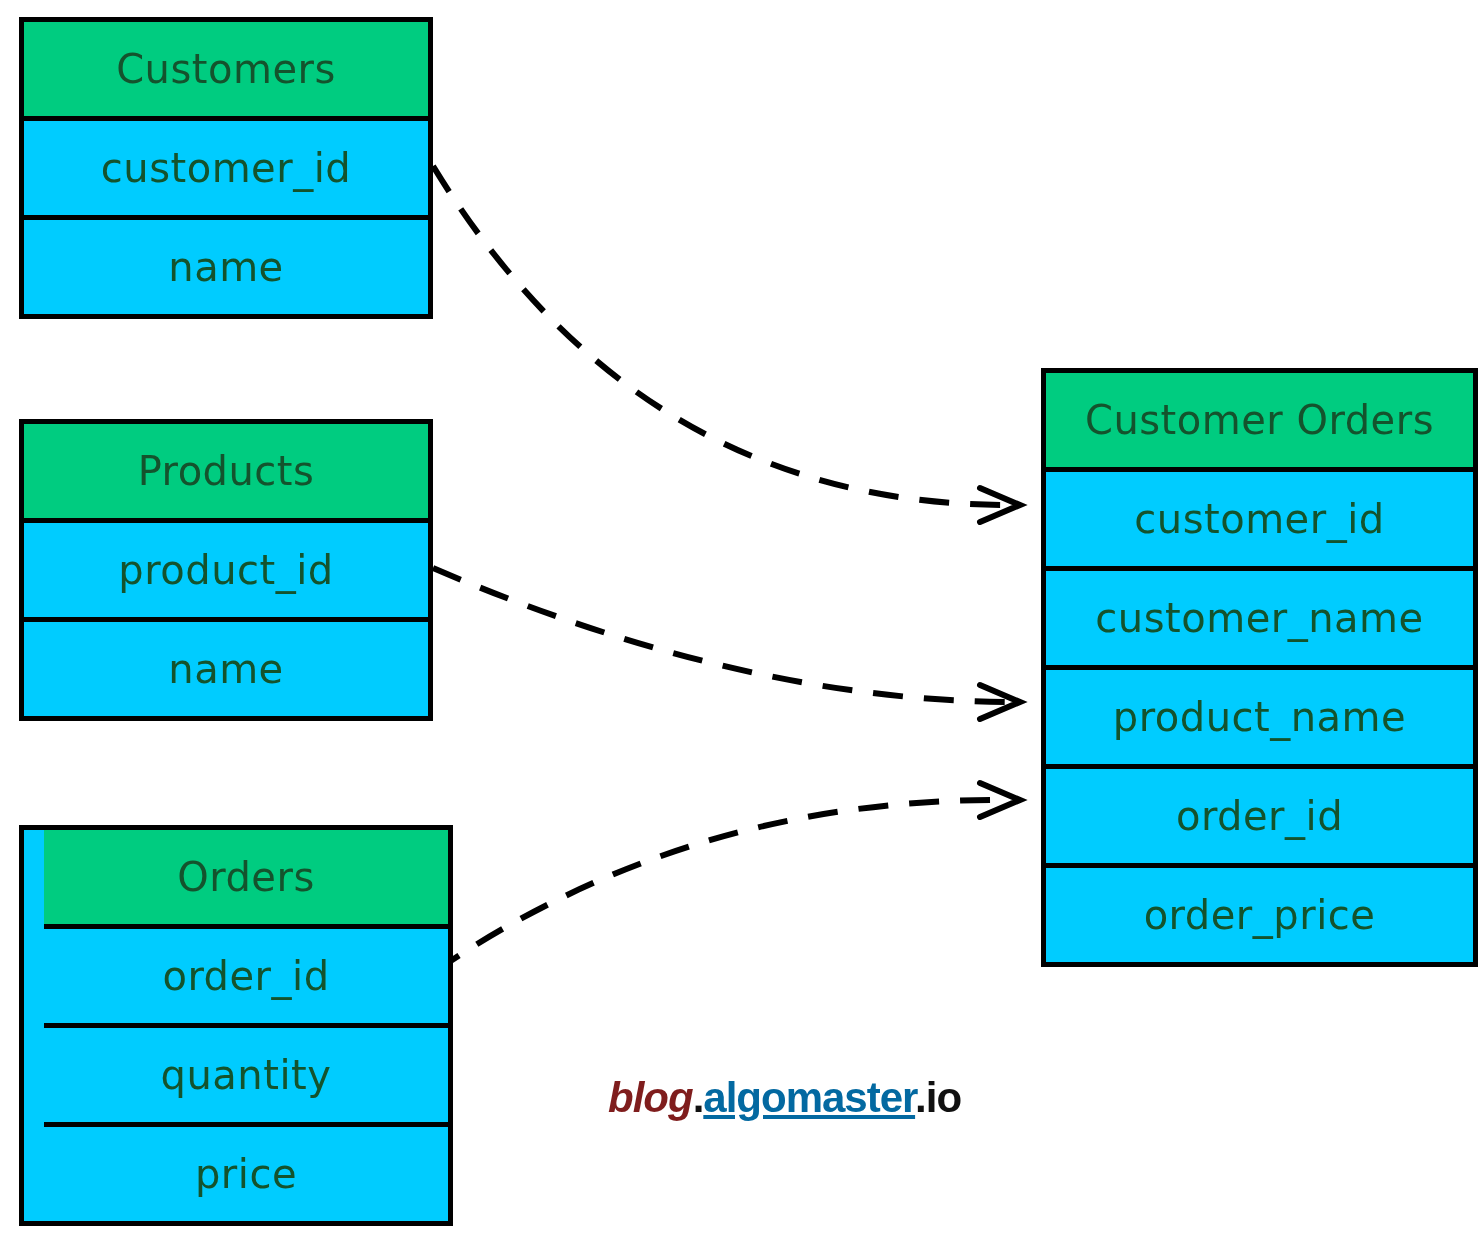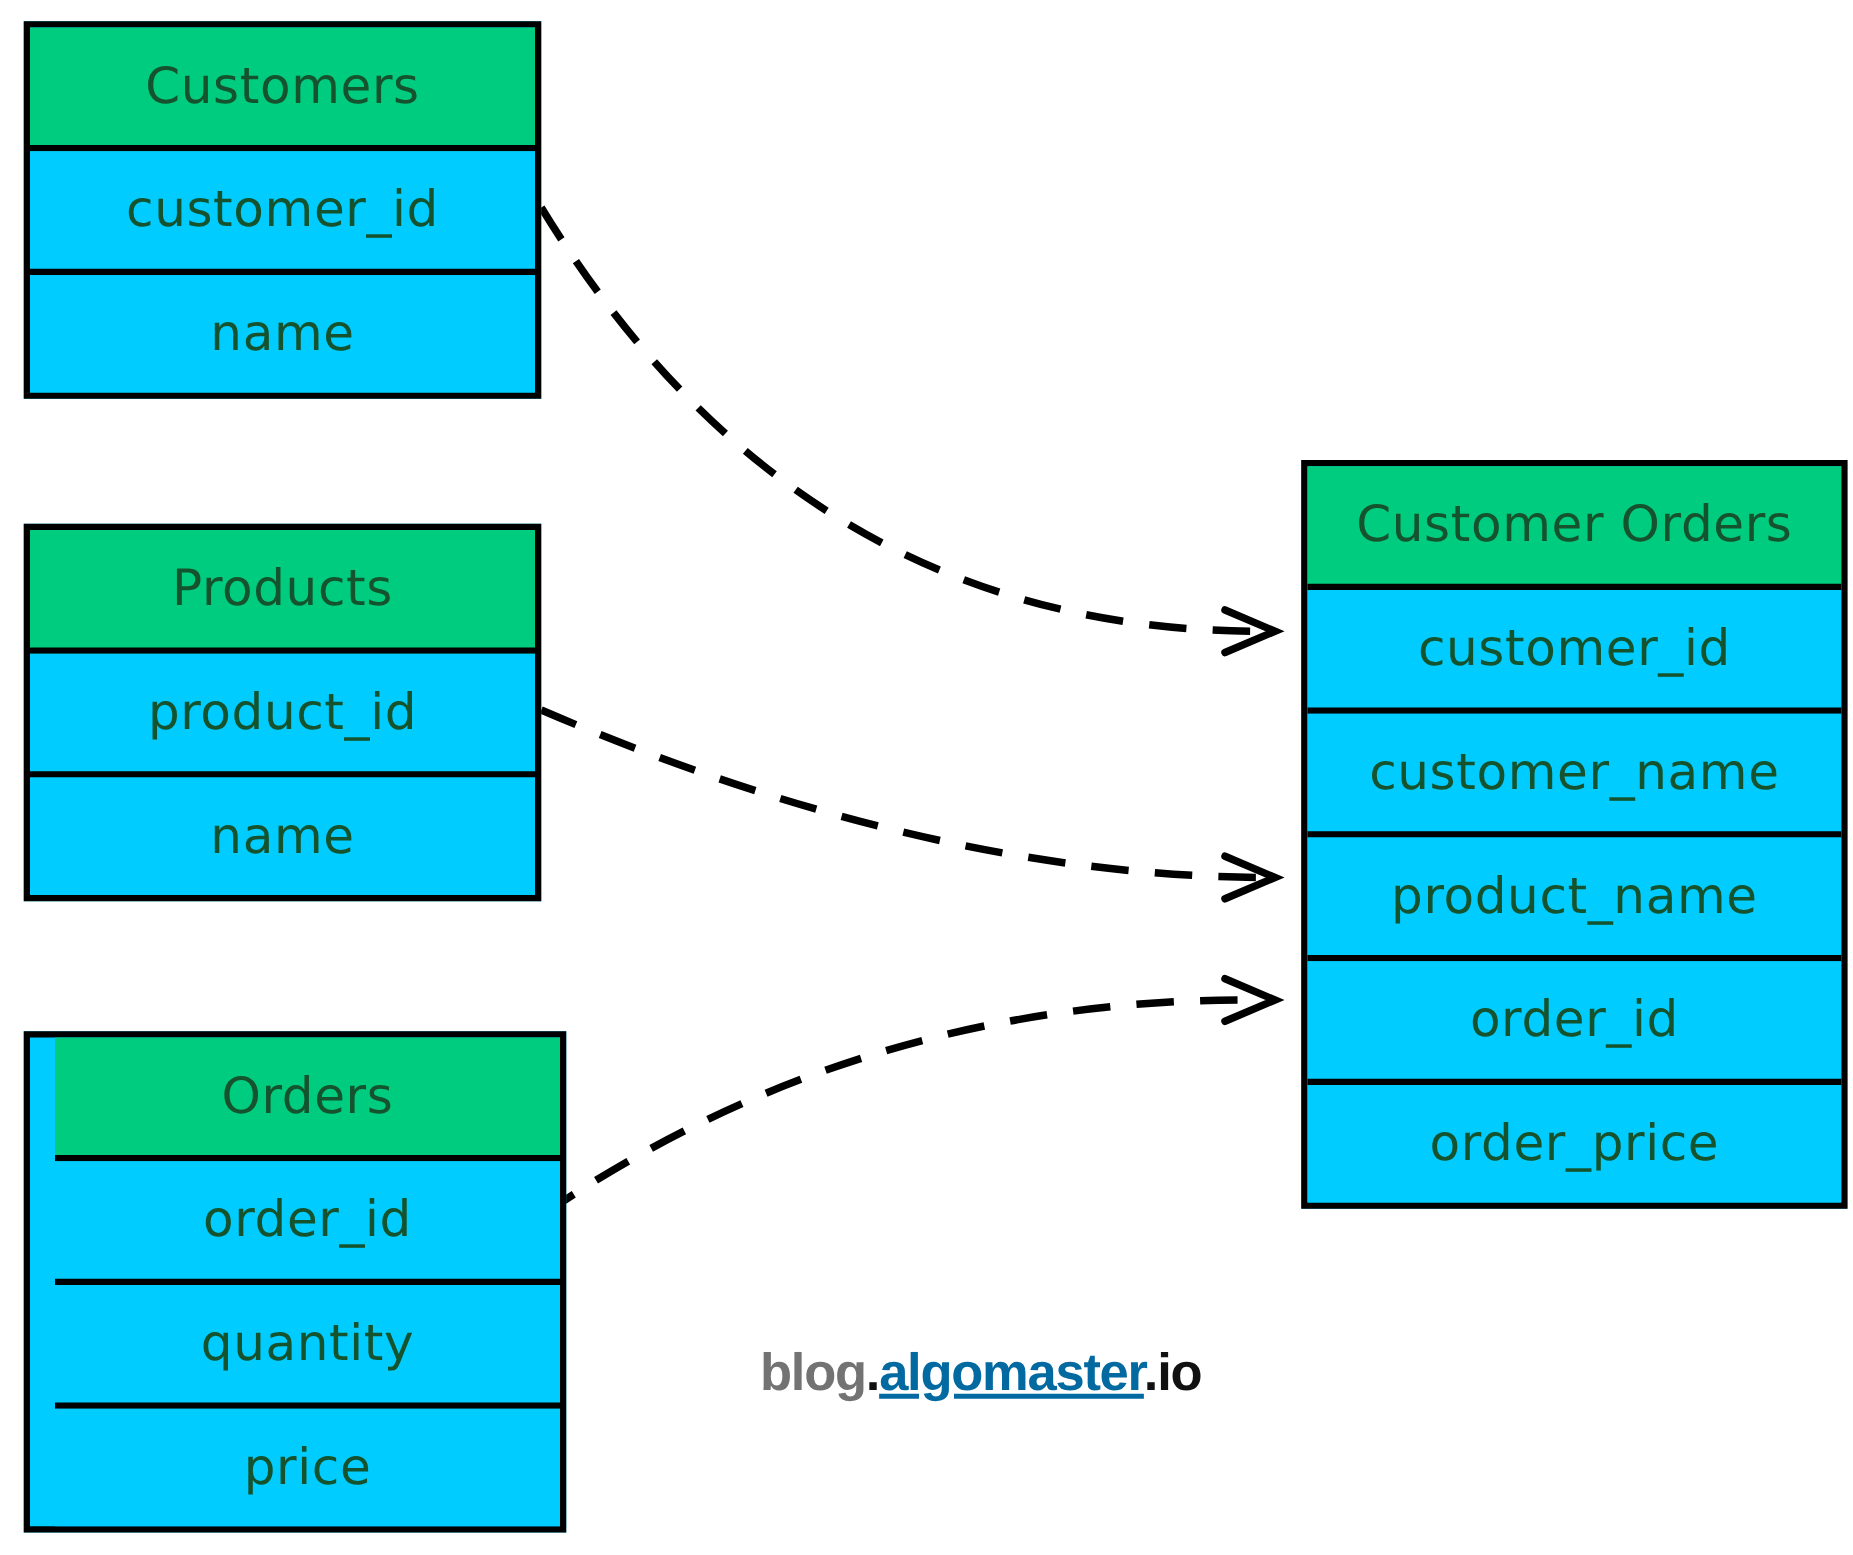--- a/index.html
+++ b/index.html
@@ -69,21 +69,21 @@
   .watermark {
     position: absolute;
     left: 608px;
     top: 1074px;
     font-size: 42px;
     font-weight: 700;
     letter-spacing: -1px;
     font-family: "Liberation Sans", sans-serif;
     white-space: nowrap;
   }
-  .wm-green { color: #737373; }
+  .wm-green { color: #7f1d1d; font-style: italic; }
   .wm-blue  { color: #0369a1; text-decoration: underline; }
   .wm-dark  { color: #111111; }
 </style>
 </head>
 <body>
 
 <div class="canvas">
 
   <svg class="arrow-layer" viewBox="0 0 1482 1244">
     <g>

